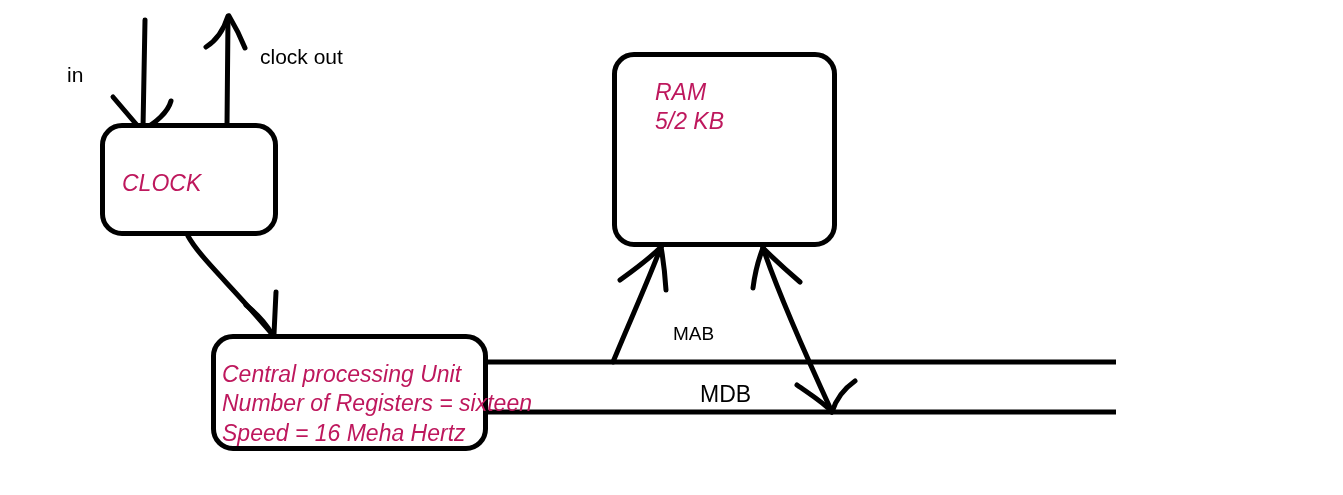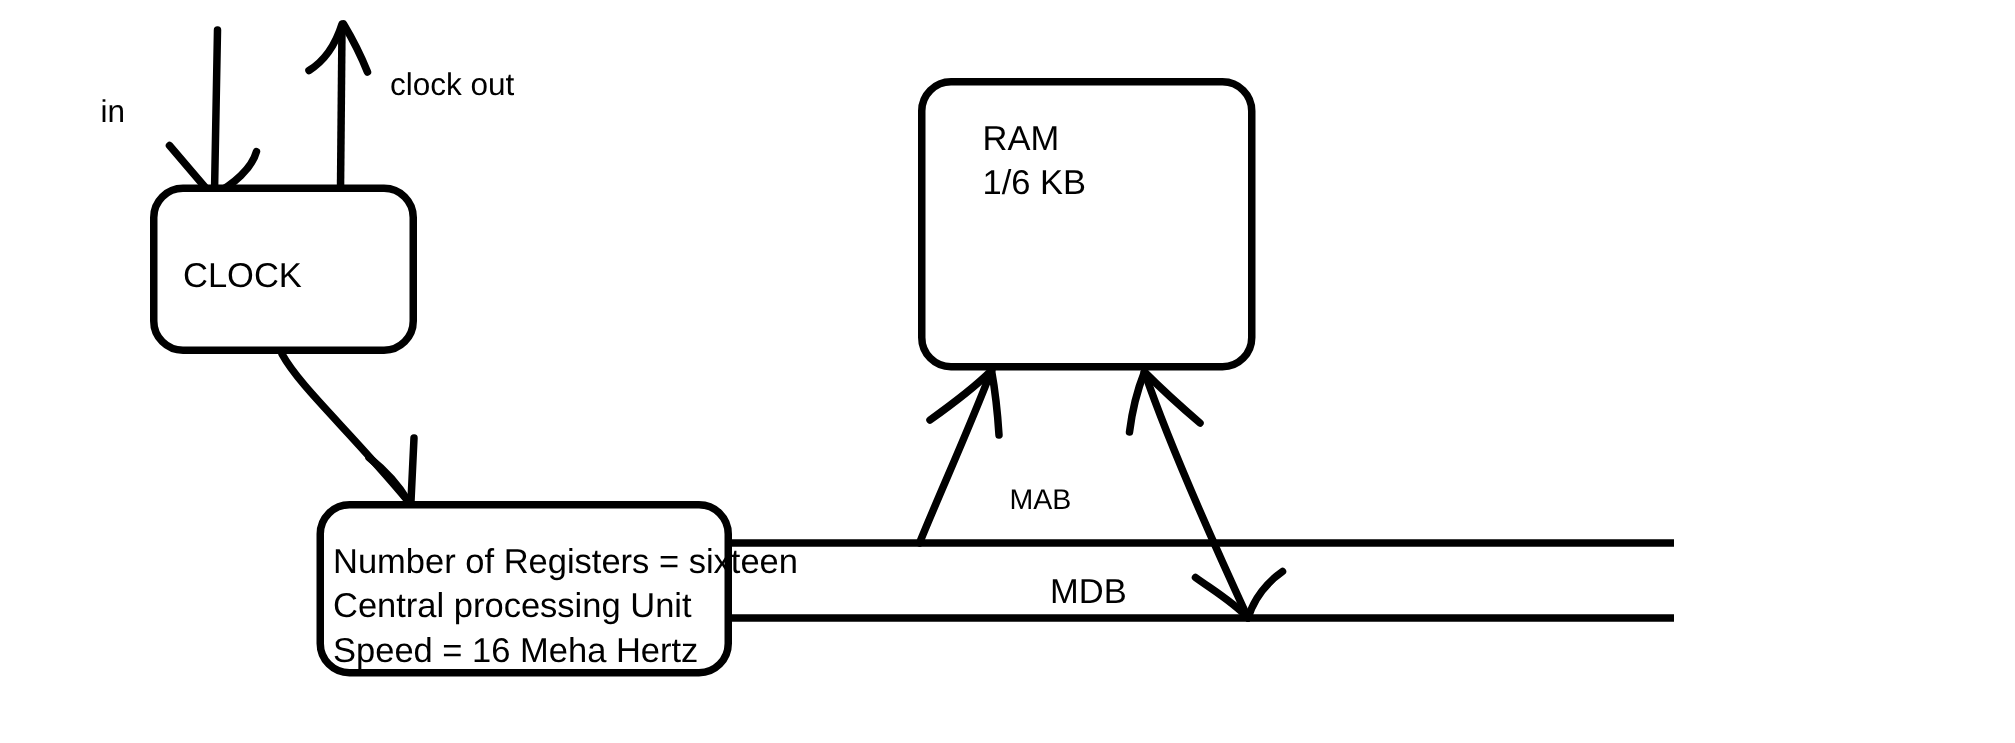--- a/index.html
+++ b/index.html
@@ -24,23 +24,24 @@
   }
   .node-box {
     position: absolute;
     box-sizing: border-box;
     border: 5px solid #000000;
     border-radius: 22px;
     background: #ffffff;
   }
   .node-text {
     position: absolute;
-    color: #000000;
+    color: #be185d;
     white-space: nowrap;
     line-height: 1.28;
+    font-style: italic;
   }
   .free-label {
     position: absolute;
     color: #000000;
     white-space: nowrap;
   }
   #clock-box { left: 100px; top: 123px; width: 178px; height: 113px; }
   #clock-text {
     left: 122px; top: 169px;
     font-size: 23px;
@@ -110,27 +111,27 @@
       <path d="M 855 381 C 845 388 836 399 832 412" stroke="#000" stroke-width="5" fill="none" stroke-linecap="round"></path>
     </g>
   </svg>
 
   <div class="node-box" id="clock-box"></div>
   <div class="node-text" id="clock-text">CLOCK</div>
 
   <div class="node-box" id="ram-box"></div>
   <div class="node-text" id="ram-text">
     <div>RAM</div>
-    <div>1/6 KB</div>
+    <div>5/2 KB</div>
   </div>
 
   <div class="node-box" id="cpu-box"></div>
   <div class="node-text" id="cpu-text">
+    <div>Central processing Unit</div>
     <div>Number of Registers = sixteen</div>
-    <div>Central processing Unit</div>
     <div>Speed = 16 Meha Hertz</div>
   </div>
 
   <div class="free-label" id="label-in">in</div>
   <div class="free-label" id="label-clock-out">clock out</div>
   <div class="free-label" id="label-mab">MAB</div>
   <div class="free-label" id="label-mdb">MDB</div>
 
 </div>
 

